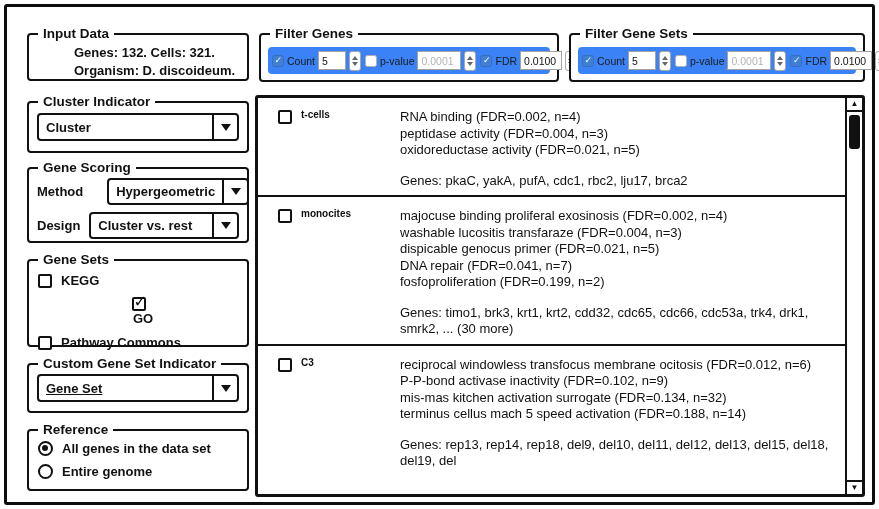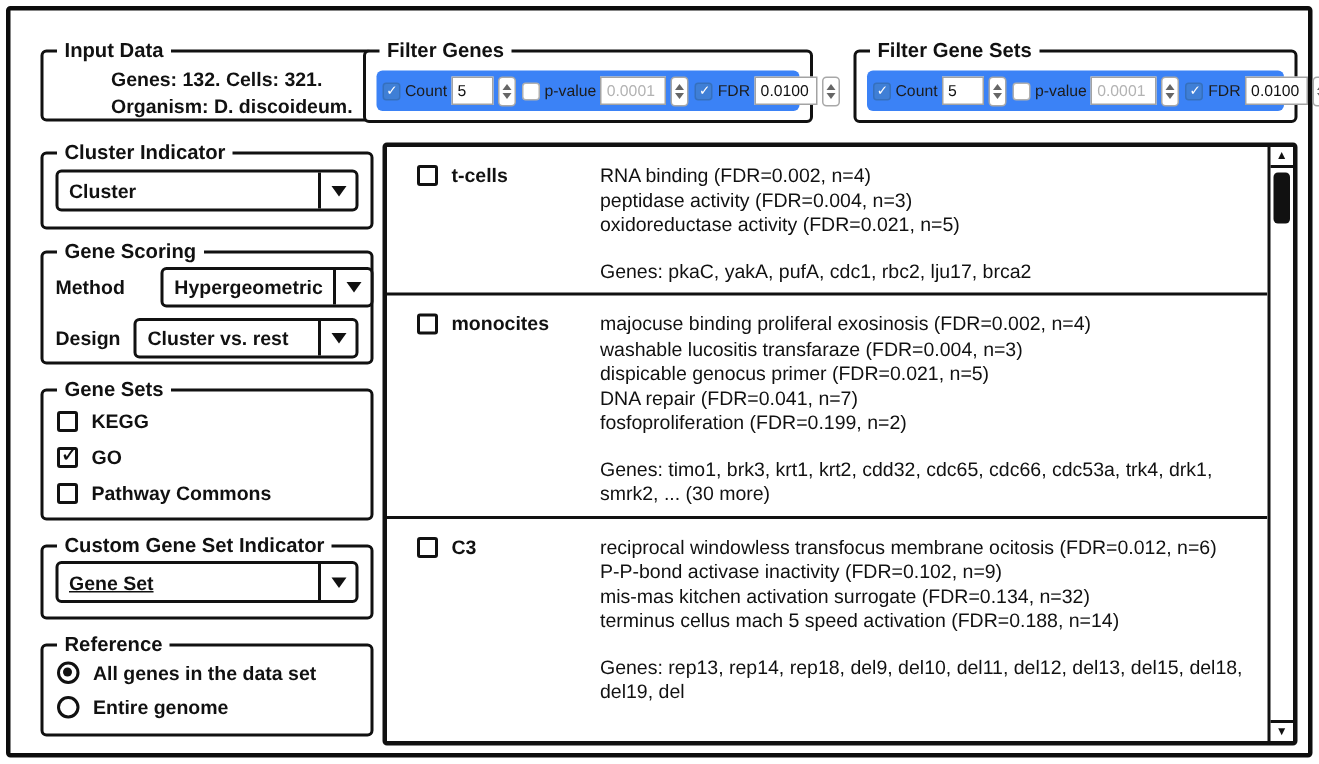--- a/index.html
+++ b/index.html
@@ -62,21 +62,21 @@
     border-top: 4px solid #666; }
 
   
   .results { position: absolute; left: 248px; top: 88px; width: 610px; height: 402px;
     border: 3px solid #111; border-radius: 3px; background: #fff; overflow: hidden; }
   .entries { position: absolute; left: 0; top: 0; right: 17px; bottom: 0; overflow: hidden; }
   .entry { display: flex; padding: 11px 6px 6px 20px; border-bottom: 2.5px solid #111; }
   .entry:last-child { border-bottom: none; }
   .e-left { width: 122px; flex: none; display: flex; align-items: flex-start; gap: 9px; }
   .e-left .cb { margin-top: 1px; }
-  .e-name { font-size: 13px; font-weight: 700; }
+  .e-name { font-size: 10px; font-weight: 700; }
   .e-right { flex: 1; font-size: 13px; line-height: 16.5px; }
   .genes { margin-top: 14px; }
 
   
   .sbar { position: absolute; top: 0; right: 0; bottom: 0; width: 17px;
     border-left: 2.5px solid #111; background: #fff; }
   .sbar-btn { height: 14px; display: flex; align-items: center; justify-content: center;
     font-size: 8px; line-height: 8px; color: #111; }
   .sbar-top { border-bottom: 2px solid #111; }
   .sbar-bottom { position: absolute; left: 0; right: 0; bottom: 0; border-top: 2px solid #111; }
@@ -129,21 +129,21 @@
       </div>
     </div>
   </div>
 
   <div class="gbox sb" style="top:252px;height:88px;">
     <div class="gbox-title">Gene Sets</div>
     <div class="row" style="padding:12px 8px 0 9px;">
       <span class="cb"></span>
       <span class="opt-label">KEGG</span>
     </div>
-    <div class="row" style="padding:9px 8px 0 9px;">
+    <div class="row" style="padding:9px 8px 0 9px;flex-direction:column;">
       <span class="cb checked"></span>
       <span class="opt-label">GO</span>
     </div>
     <div class="row" style="padding:9px 8px 0 9px;">
       <span class="cb"></span>
       <span class="opt-label">Pathway Commons</span>
     </div>
   </div>
 
   <div class="gbox sb" style="top:356px;height:50px;text-decoration:underline;">
@@ -163,21 +163,21 @@
     <div class="row" style="padding:10px 8px 0 9px;">
       <span class="radio selected"></span>
       <span class="opt-label">All genes in the data set</span>
     </div>
     <div class="row" style="padding:8px 8px 0 9px;">
       <span class="radio"></span>
       <span class="opt-label">Entire genome</span>
     </div>
   </div>
 
-  <div class="gbox" style="left:235px;top:26px;width:300px;height:49px;">
+  <div class="gbox" style="left:252px;top:26px;width:300px;height:49px;">
     <div class="gbox-title">Filter Genes</div>
     <div class="fstrip">
       <div class="fitem">
         <span class="mac-cb checked"></span>
         <span class="flabel">Count</span>
         <input class="ffield w-count" value="5" style="">
         <span class="stepper">
             <span class="st-up"></span>
             <span class="st-dn"></span>
           </span>

